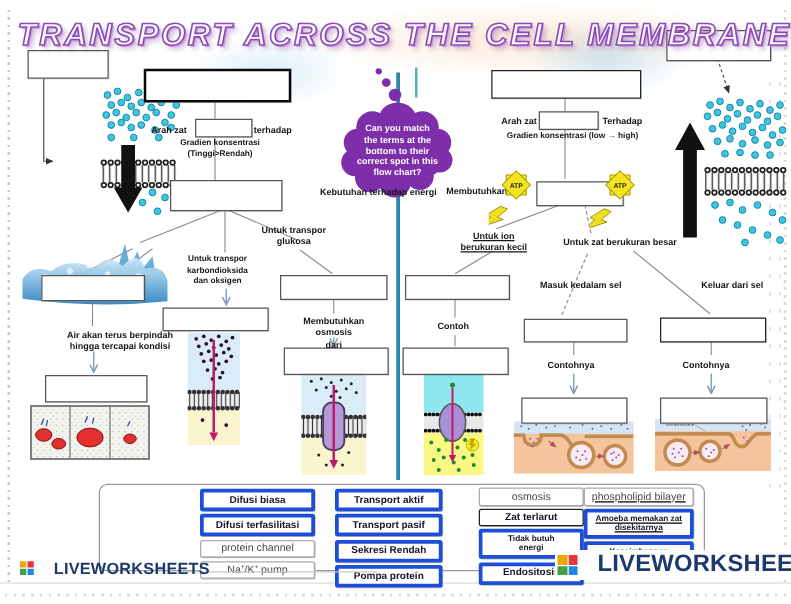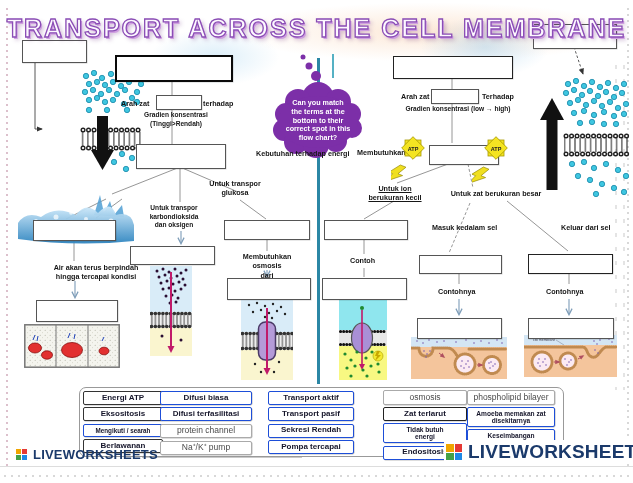--- a/index.html
+++ b/index.html
@@ -5,40 +5,40 @@
   html,body{margin:0;padding:0;background:#fff;}
   body{width:633px;height:483px;overflow:hidden;font-family:"Liberation Sans",sans-serif;position:relative;}
   .page{position:absolute;inset:0;background:#fff;}
   
   .blob{position:absolute;z-index:0;pointer-events:none;}
   .edge-left{position:absolute;left:6px;top:8px;bottom:14px;width:2px;background:repeating-linear-gradient(to bottom,#dcc0cc 0 2px,transparent 2px 6px);z-index:0;}
   .edge-right{position:absolute;right:4px;top:8px;bottom:14px;width:2px;background:repeating-linear-gradient(to bottom,#d8d8d8 0 2px,transparent 2px 6px);z-index:0;}
   .edge-bottom{position:absolute;left:4px;right:4px;bottom:6px;height:2px;background:repeating-linear-gradient(to right,#d8d8d8 0 2px,transparent 2px 7px);z-index:0;}
   .baseline{position:absolute;left:0;right:0;bottom:16px;height:1px;background:#ddd;z-index:0;}
   .dotgrid{position:absolute;right:5px;top:60px;width:16px;height:330px;background-image:radial-gradient(#d9d9d9 1px,transparent 1.1px);background-size:8px 14px;opacity:.7;z-index:0;}
-  .title{position:absolute;left:0;right:0;top:14px;text-align:center;font-size:25px;font-weight:bold;letter-spacing:2px;text-transform:uppercase;color:#fdf8ff;-webkit-text-stroke:1.3px #8a4db5;text-shadow:1.5px 1.5px 0 #cf9fe0,3px 3px 4px rgba(110,50,130,.35);z-index:4;}
+  .title{position:absolute;left:0;right:0;top:14px;text-align:right;font-size:25px;font-weight:bold;letter-spacing:2px;text-transform:uppercase;color:#fdf8ff;-webkit-text-stroke:1.3px #8a4db5;text-shadow:1.5px 1.5px 0 #cf9fe0,3px 3px 4px rgba(110,50,130,.35);z-index:4;font-style:italic;}
   .abox{position:absolute;background:#fff;border:1.2px solid #555;z-index:3;box-shadow:.5px .5px 0 rgba(0,0,0,.18);}
   .abox--bold{border:2.4px solid #0a0a0a;}
   .abox--med{border:1.8px solid #222;}
   .lbl{position:absolute;font-size:7.2px;font-weight:bold;color:#161616;line-height:1.3;white-space:pre-line;text-align:center;z-index:4;}
   .dbl{text-shadow:.8px .3px 0 rgba(25,25,70,.55);}
   .wires,.illus{position:absolute;z-index:2;}
   .wires{left:0;top:0;z-index:1;pointer-events:none;}
   .divider{position:absolute;left:317px;top:58px;width:3px;height:326px;background:#2b87a5;z-index:1;}
   .tealtick{position:absolute;left:332px;top:54px;width:2px;height:24px;background:#2a9db5;opacity:.8;z-index:1;}
   .cloud-text{position:absolute;left:271px;top:99px;width:94px;font-size:7.2px;font-weight:bold;color:#fff;text-align:center;line-height:1.22;white-space:pre-line;z-index:5;}
   .bank-frame{position:absolute;left:79px;top:387px;width:483px;height:68px;border:1.5px solid #999;border-radius:7px;background:#fff;z-index:2;}
   .bank-col{position:absolute;z-index:3;}
-  .chip{display:block;background:#fff;border:1px solid #1d4ed8;border-radius:2px;padding:1.5px 2px;margin-bottom:2.5px;text-align:center;font-size:8px;font-weight:bold;color:#15152a;box-shadow:.5px .5px 0 #bbb;white-space:pre-line;line-height:1.12;cursor:grab;}
+  .chip{display:block;background:#fff;border:3px solid #1d4ed8;border-radius:2px;padding:1.5px 2px;margin-bottom:2.5px;text-align:center;font-size:8px;font-weight:bold;color:#15152a;box-shadow:.5px .5px 0 #bbb;white-space:pre-line;line-height:1.12;cursor:grab;}
   .chip--dark{border:1.6px solid #222;}
   .chip--med{border:1.4px solid #333;}
   .chip--plain{font-weight:400;color:#4a4a4a;font-size:8.5px;border:1px solid #aaa;}
   .chip--small{font-size:6.3px;padding:2px 1px;}
   .chip--tiny{font-size:6.6px;}
-  .logo{position:absolute;display:flex;align-items:center;gap:6px;z-index:6;}
+  .logo{position:absolute;display:flex;align-items:center;gap:16px;z-index:6;}
   .logo-grid{display:grid;grid-template-columns:1fr 1fr;grid-template-rows:1fr 1fr;gap:1px;}
   .logo-grid span{display:block;}
   .logo-text{font-weight:bold;color:#1b3a6b;letter-spacing:.2px;}
   .uline{position:absolute;left:142px;top:457px;width:160px;height:1px;background:#c9c9c9;z-index:5;}
 </style>
 </head>
 <body>
 
 <div class="page">
 
@@ -523,50 +523,44 @@
         <circle cx="47" cy="25" r="0.8"></circle>
     </g>
     <g stroke="#b05060" stroke-width="1" fill="none">
       <path d="M30,27 H35" marker-end="url(#mC)"></path>
       <path d="M54,24 L59,21" marker-end="url(#mC)"></path>
     </g>
   </svg>
 
   <div class="bank-frame"></div>
 
-  <div class="bank-col" style="left:83px;top:391px;width:80px;">
-    <span class="chip chip--med">Energi ATP</span>
-    <span class="chip chip--med">Eksositosis</span>
-    <span class="chip chip--small">Mengikuti / searah</span>
-    <span class="chip chip--med">Berlawanan</span>
-  </div>
 
   <div class="bank-col" style="left:160px;top:391px;width:92px;">
     <span class="chip">Difusi biasa</span>
     <span class="chip">Difusi terfasilitasi</span>
     <span class="chip chip--plain">protein channel</span>
     <span class="chip chip--plain">Na⁺/K⁺ pump</span>
   </div>
 
   <div class="bank-col" style="left:268px;top:391px;width:86px;">
     <span class="chip">Transport aktif</span>
     <span class="chip">Transport pasif</span>
     <span class="chip">Sekresi Rendah</span>
-    <span class="chip">Pompa tercapai</span>
+    <span class="chip">Pompa protein</span>
   </div>
 
   <div class="bank-col" style="left:383px;top:390px;width:84px;">
     <span class="chip chip--plain">osmosis</span>
     <span class="chip chip--dark">Zat terlarut</span>
     <span class="chip chip--tiny">Tidak butuh
 energi</span>
     <span class="chip">Endositosis</span>
   </div>
 
-  <div class="bank-col" style="left:467px;top:390px;width:88px;">
+  <div class="bank-col" style="left:467px;top:390px;width:88px;text-decoration:underline;">
     <span class="chip chip--plain">phospholipid bilayer</span>
     <span class="chip chip--tiny">Amoeba memakan zat
 disekitarnya</span>
     <span class="chip chip--tiny">Keseimbangan
 (isotonik)</span>
   </div>
 
   <div class="uline"></div>
   <div class="logo" style="left:16px;top:447px;">
     <span class="logo-grid" style="width:11px;height:11px;">

